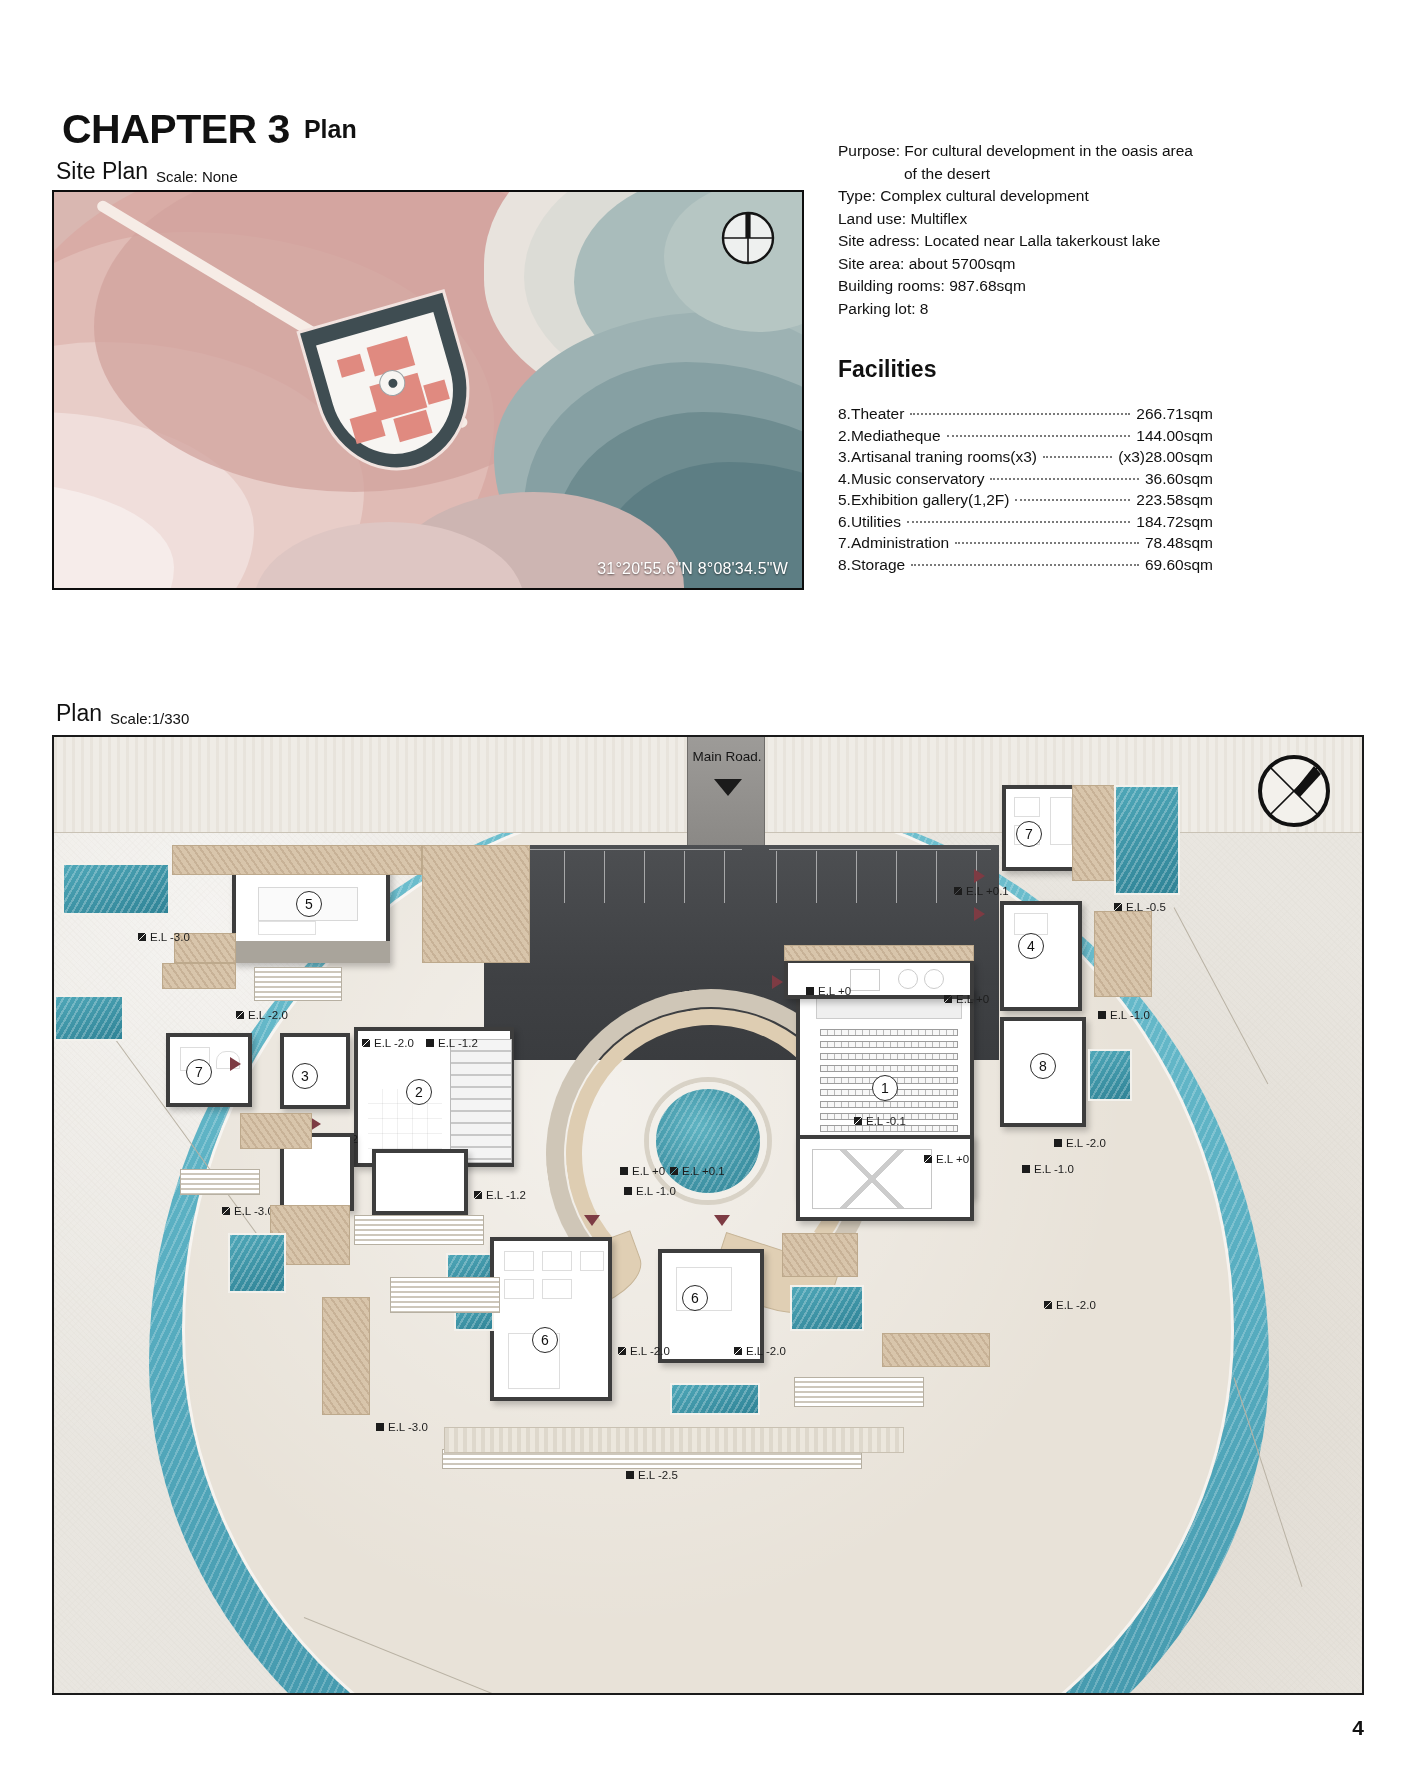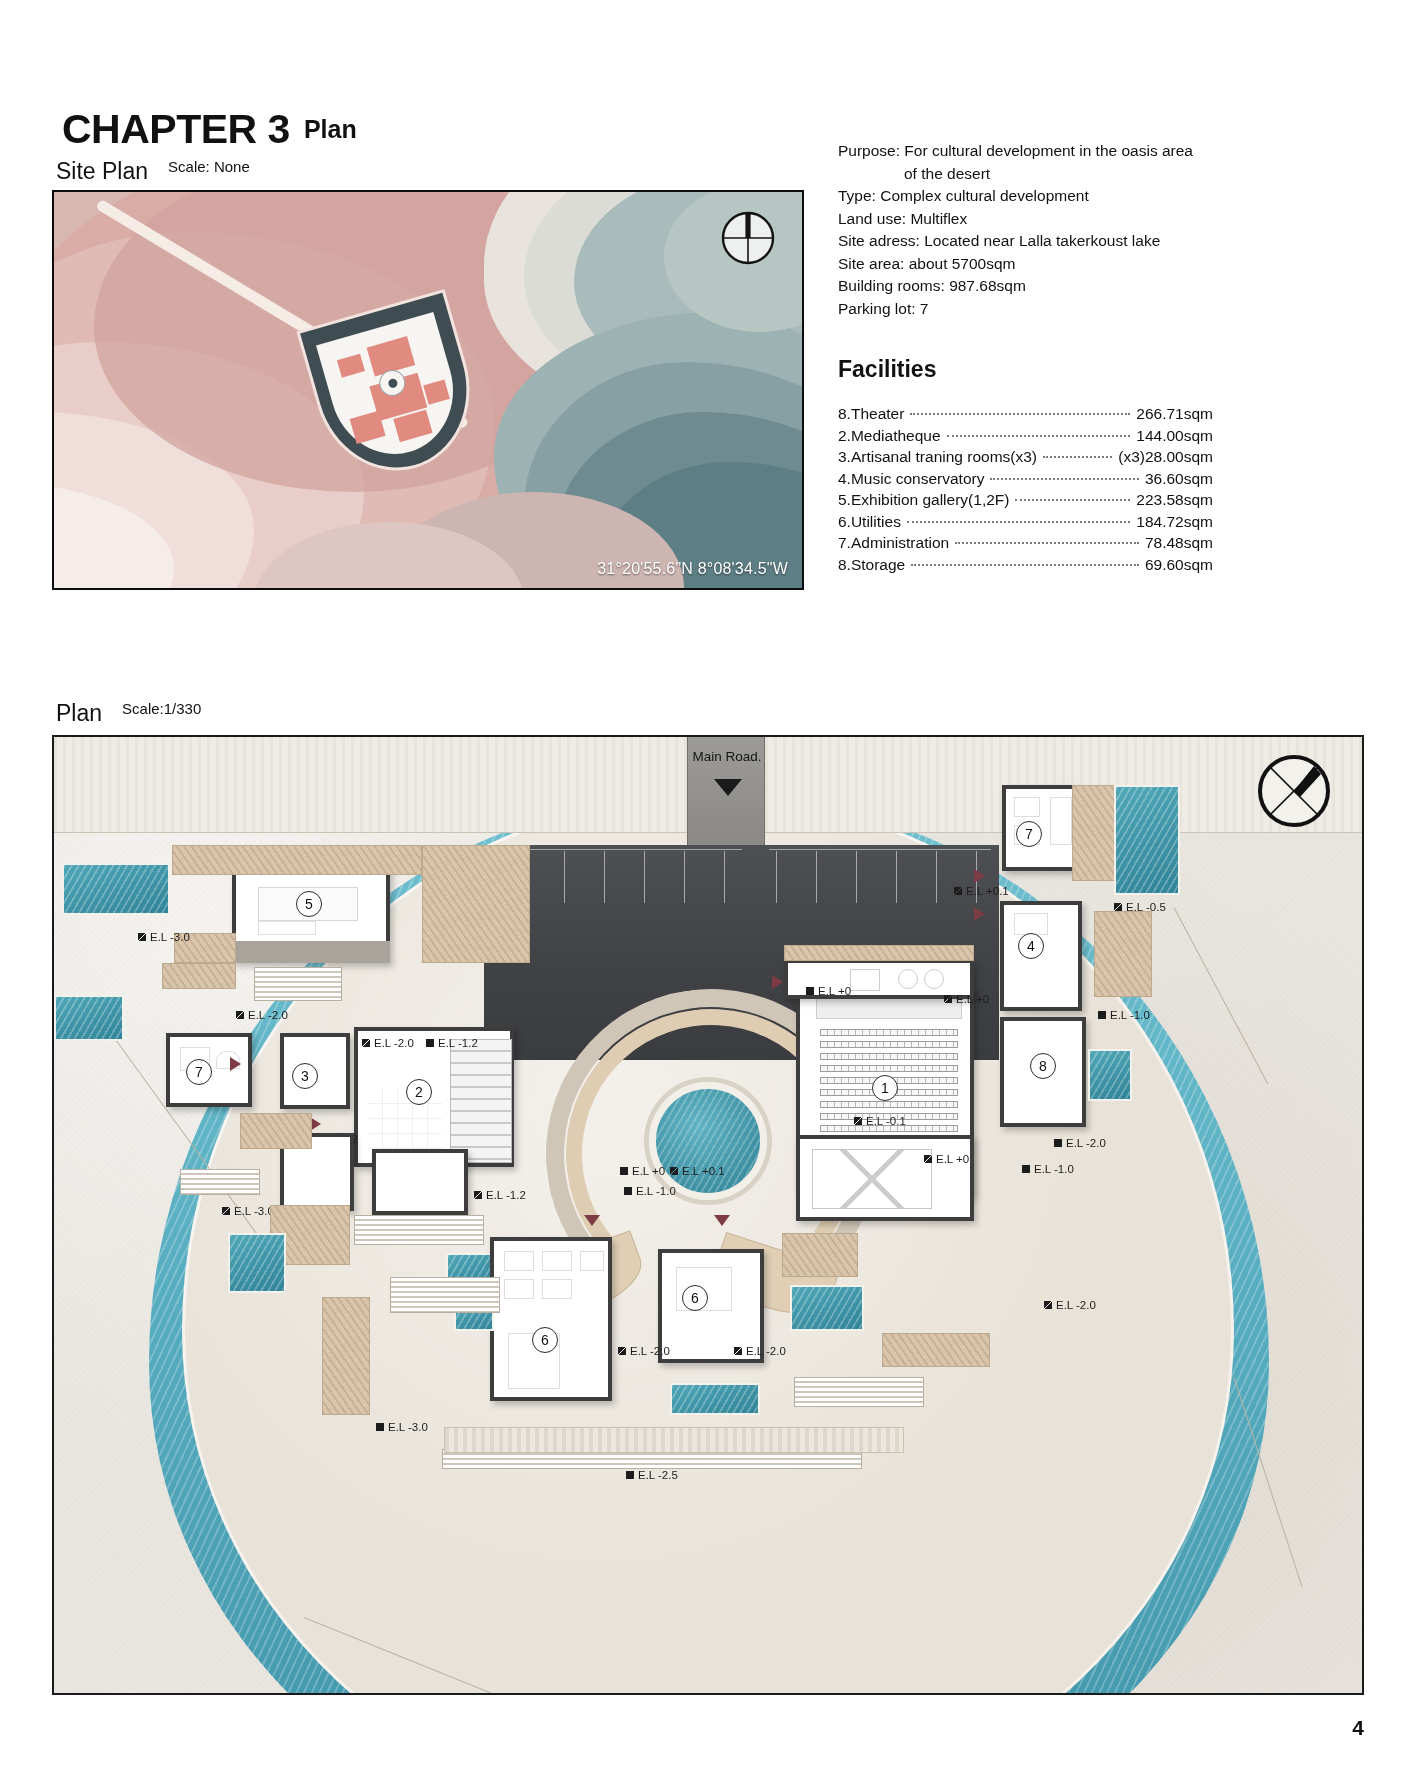--- a/index.html
+++ b/index.html
@@ -16,21 +16,21 @@
 
   
   .chapter-head {
     position:absolute; left:62px; top:62px;
     display:flex; align-items:center; gap:14px;margin-top:44px;
   }
   .chapter-title { font-size:41px; font-weight:bold; letter-spacing:-0.5px; }
   .chapter-sub   { font-size:25px; font-weight:bold; }
 
   
-  .sec-label { position:absolute; display:flex; align-items:flex-start; gap:20px; }
+  .sec-label { position:absolute; display:flex; align-items:flex-end; gap:8px; }
   .sec-label .big   { font-size:23px; }
   .sec-label .small { font-size:15px; }
 
   #siteplan-label { left:56px; top:158px; }
   #plan-label     { left:56px; top:700px; }
 
   
   .siteplan-frame {
     position:absolute; left:52px; top:190px;
     width:752px; height:400px;
@@ -323,21 +323,21 @@
 
 <div class="info-col">
 
   <div class="info-line">Purpose: For cultural development in the oasis area</div>
   <div class="info-line indent">of the desert</div>
   <div class="info-line">Type: Complex cultural development</div>
   <div class="info-line">Land use: Multiflex</div>
   <div class="info-line">Site adress: Located near Lalla takerkoust lake</div>
   <div class="info-line">Site area: about 5700sqm</div>
   <div class="info-line">Building rooms: 987.68sqm</div>
-  <div class="info-line">Parking lot: 7</div>
+  <div class="info-line">Parking lot: 8</div>
 
   <div class="fac-h">Facilities</div>
 
   <div class="fac-row">
     <span class="fac-name">8.Theater</span>
     <span class="fac-dots"></span>
     <span class="fac-val">266.71sqm</span>
   </div>
   <div class="fac-row">
     <span class="fac-name">2.Mediatheque</span>

